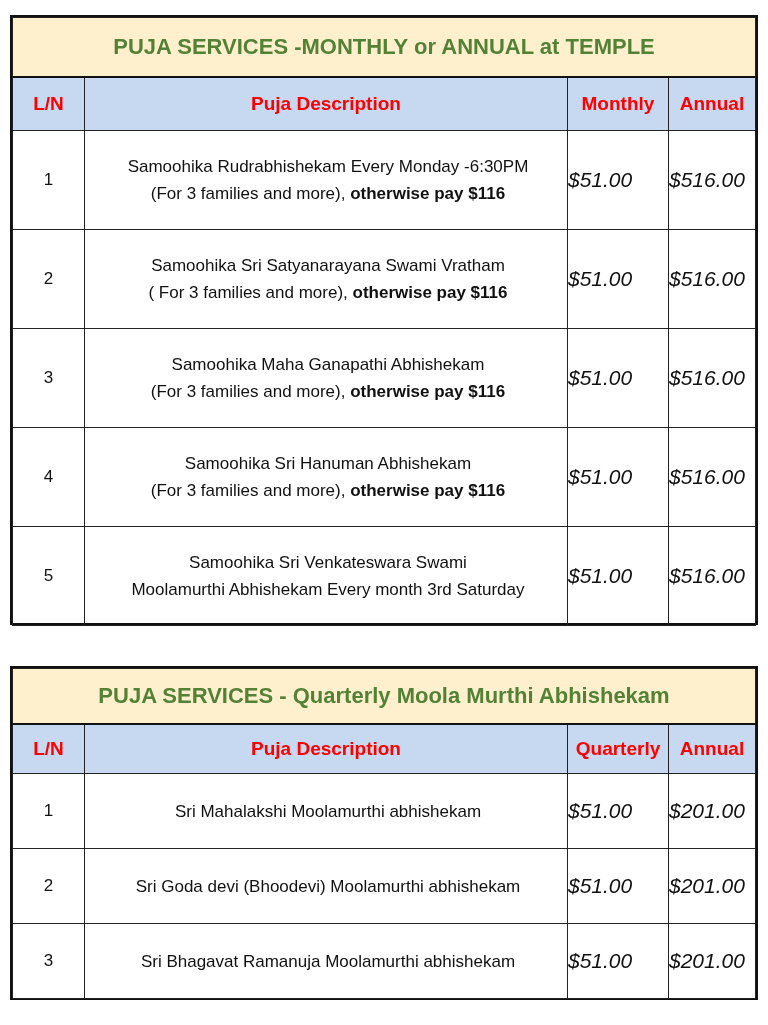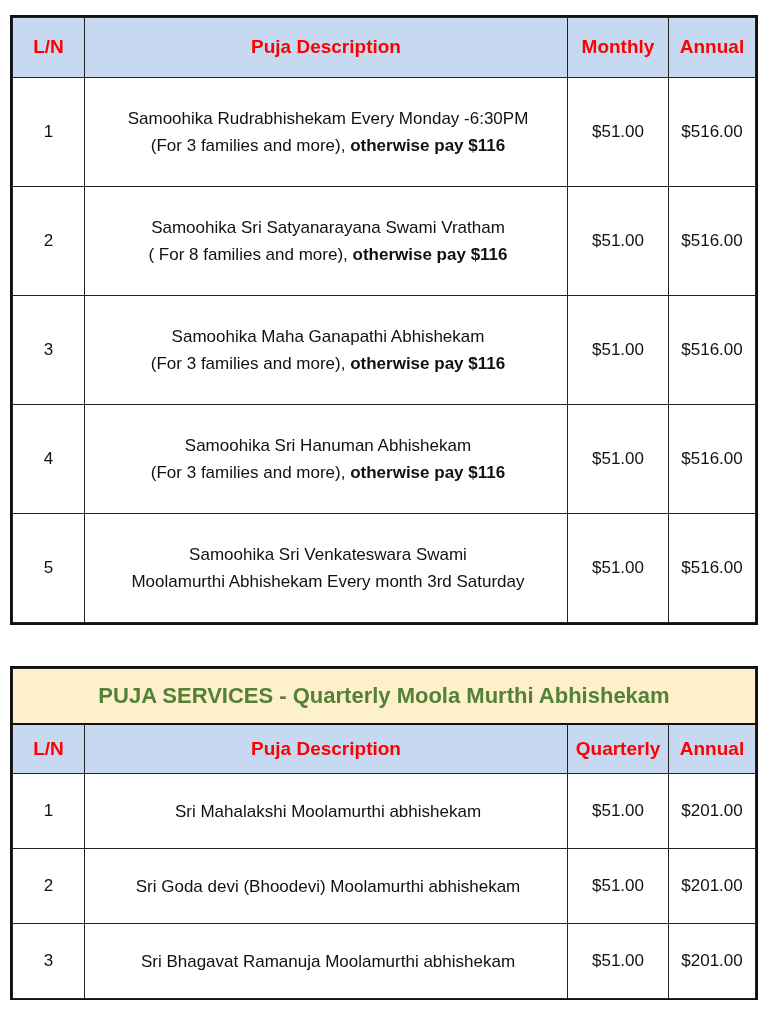--- a/index.html
+++ b/index.html
@@ -49,40 +49,43 @@
       text-align: center;
       font-size: 17px;
     }
     .desc-cell {
       text-align: center;
       font-size: 17px;
       line-height: 27px;
       padding-left: 4px !important;
     }
     .price-cell {
-      text-align: center;
-      font-size: 17px;
+      font-size: 21px;
+      font-style: italic;
     }
     .desc-cell b { font-weight: bold; }
     col.c-ln { width: 72px; }
     col.c-price1 { width: 101px; }
     col.c-price2 { width: 87px; }
   </style>
 </head>
 <body>
 
 <div class="sheet" style="top:15px; height:610px;">
   <table class="grid" style="height:100%;">
     <colgroup>
       <col class="c-ln">
         <col class="c-desc">
         <col class="c-price1">
         <col class="c-price2">
     </colgroup>
     <tbody>
+        <tr style="height:59px;">
+      <td colspan="4" class="title-cell">PUJA SERVICES -MONTHLY or ANNUAL at TEMPLE</td>
+    </tr>
     <tr style="height:54px;">
       <td class="head-cell">L/N</td>
       <td class="head-cell">Puja Description</td>
       <td class="head-cell">Monthly</td>
       <td class="head-cell">Annual</td>
     </tr>
 
     <tr style="height:99px;">
       <td class="ln-cell">1</td>
       <td class="desc-cell">
@@ -90,21 +93,21 @@
         <div><span>(For 3 families and more), </span><b>otherwise pay $116</b></div>
       </td>
       <td class="price-cell">$51.00</td>
       <td class="price-cell">$516.00</td>
     </tr>
 
     <tr style="height:99px;">
       <td class="ln-cell">2</td>
       <td class="desc-cell">
         <div>Samoohika Sri Satyanarayana Swami Vratham</div>
-        <div><span>( For 8 families and more), </span><b>otherwise pay $116</b></div>
+        <div><span>( For 3 families and more), </span><b>otherwise pay $116</b></div>
       </td>
       <td class="price-cell">$51.00</td>
       <td class="price-cell">$516.00</td>
     </tr>
 
     <tr style="height:99px;">
       <td class="ln-cell">3</td>
       <td class="desc-cell">
         <div>Samoohika Maha Ganapathi Abhishekam</div>
         <div><span>(For 3 families and more), </span><b>otherwise pay $116</b></div>

